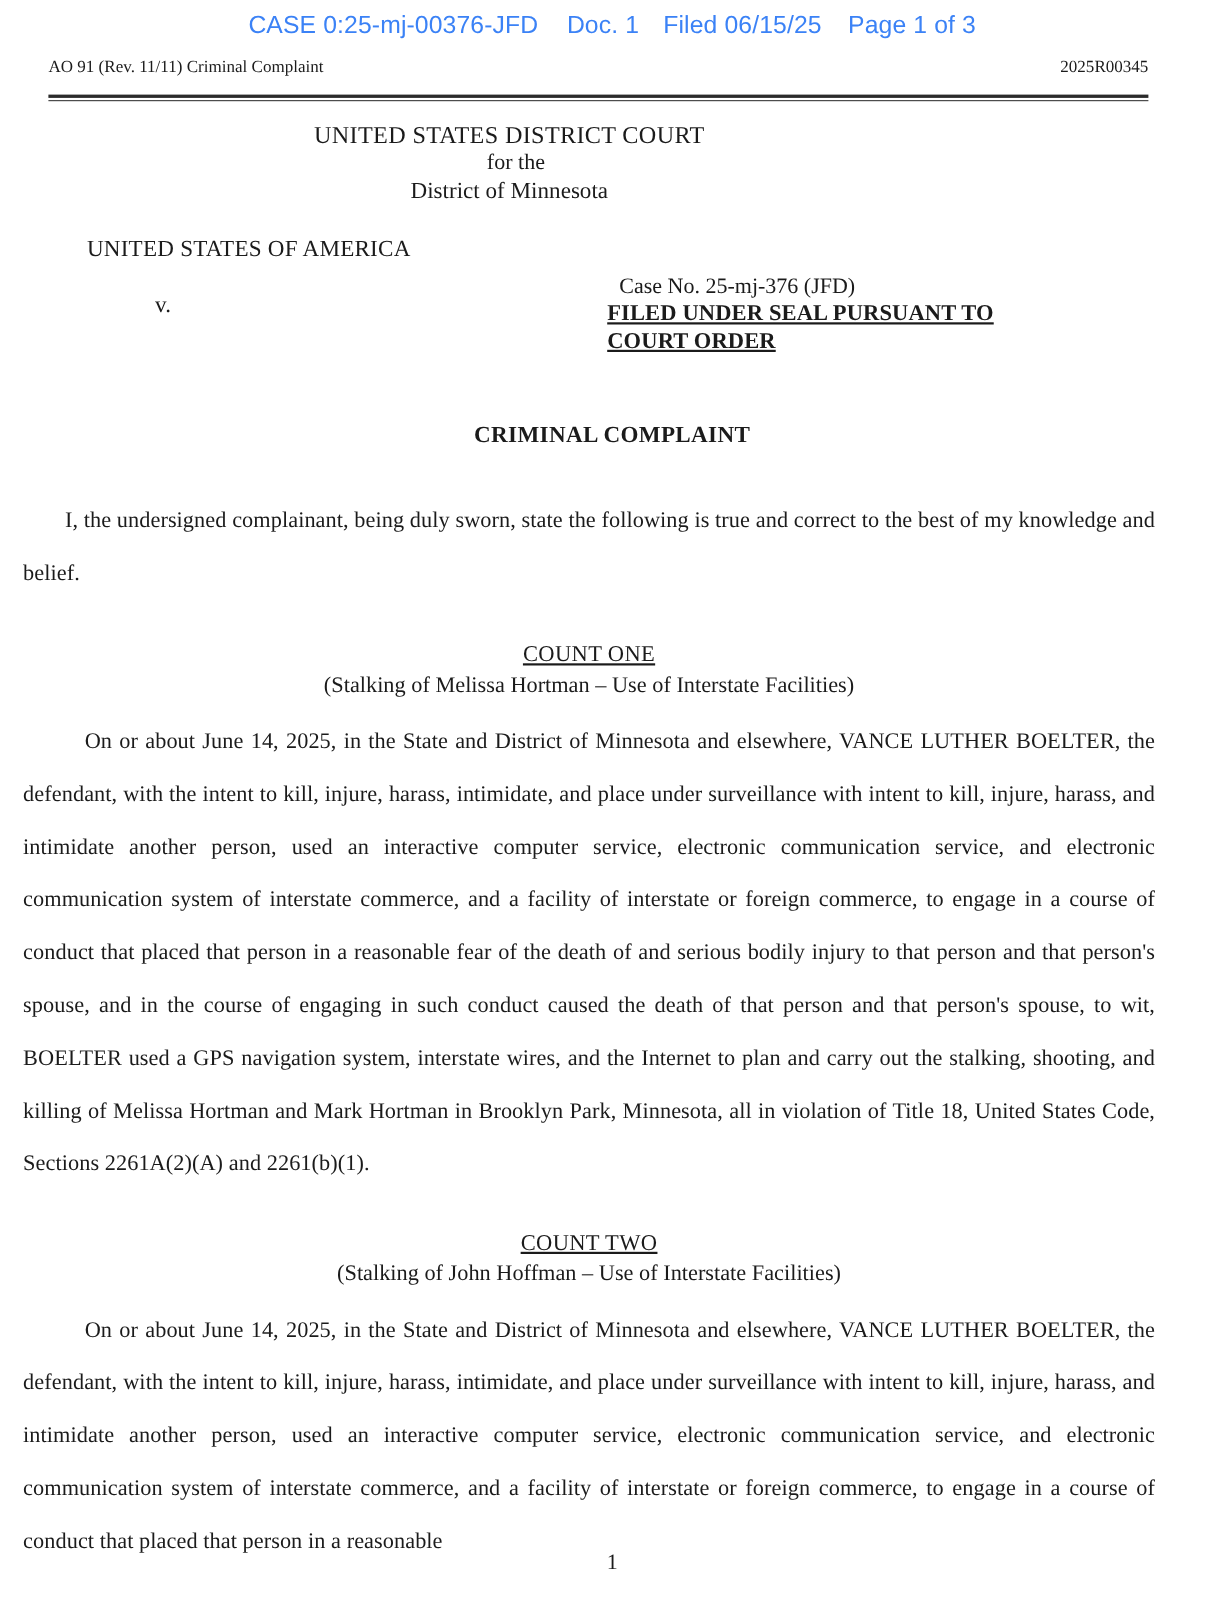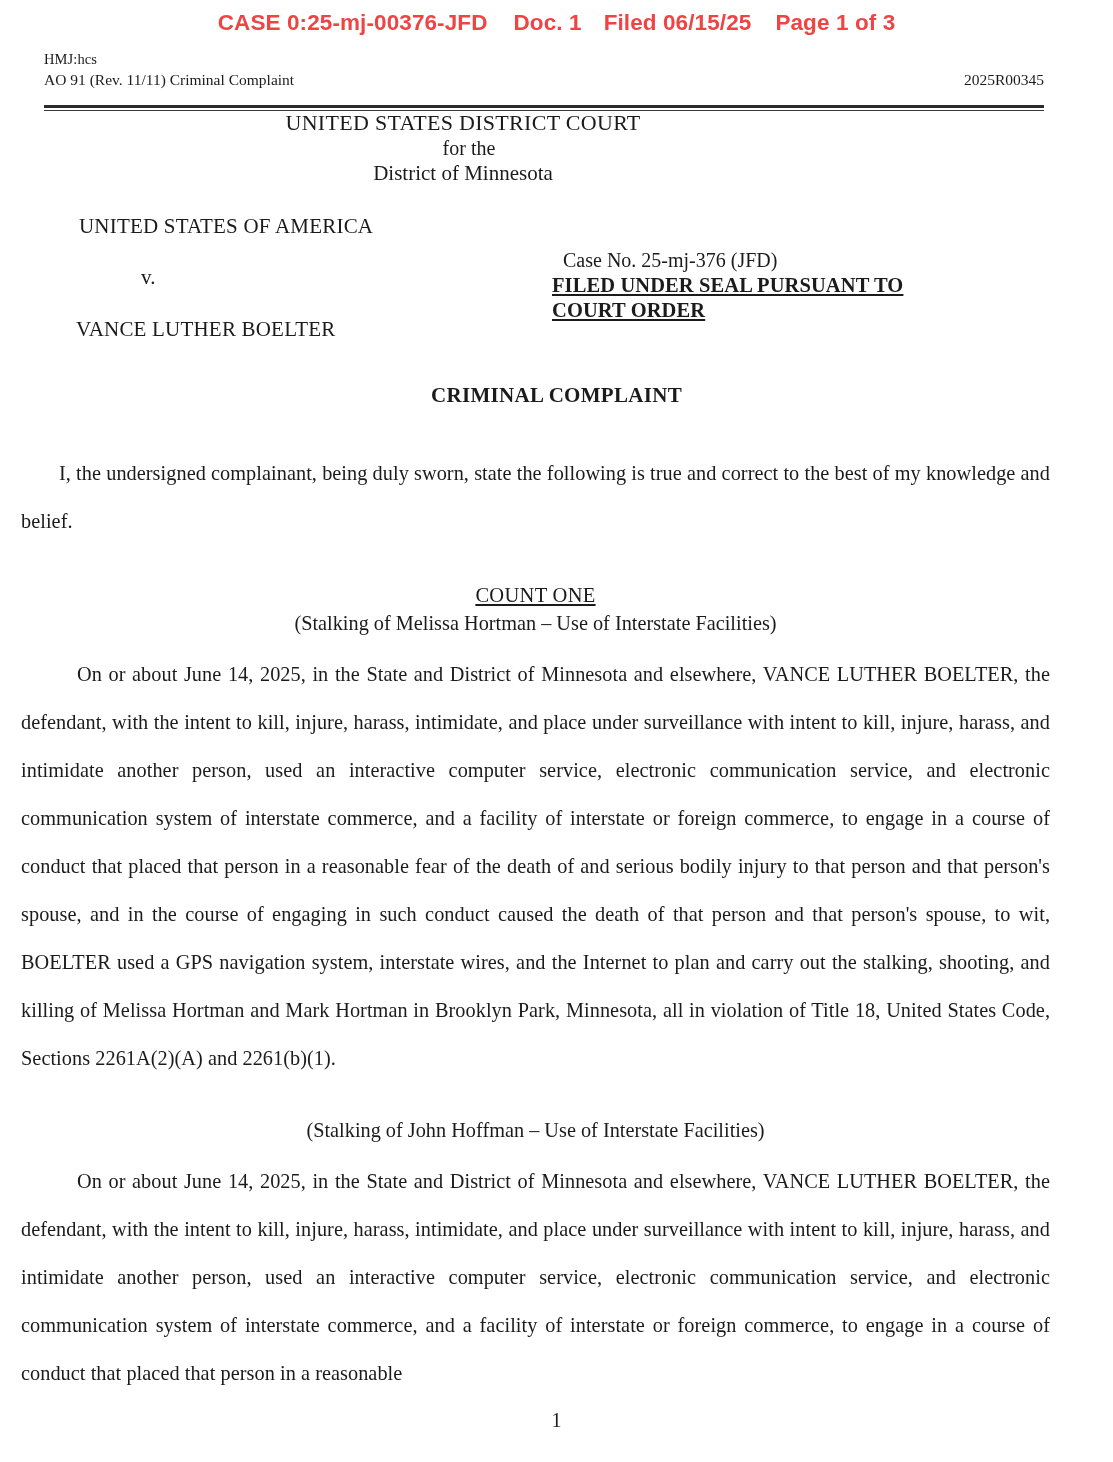--- a/index.html
+++ b/index.html
@@ -197,45 +197,43 @@
     width: 1113px;
     text-align: center;
     font-size: 20px;
   }
 </style>
 </head>
 <body>
 
 <div class="page">
 
-  <div class="ecf-stamp" style="color: #ef4444; font-weight: bold;">
+  <div class="ecf-stamp" style="color: #3b82f6;">
     <span>CASE 0:25-mj-00376-JFD</span><span class="ecf-gap-1"></span><span>Doc. 1</span><span class="ecf-gap-2"></span><span>Filed 06/15/25</span><span class="ecf-gap-3"></span><span>Page 1 of 3</span>
   </div>
 
   <div class="ao-header">
-    <div class="ao-line-1">HMJ:hcs</div>
     <div class="ao-line-2">
       <div>AO 91 (Rev. 11/11) Criminal Complaint</div>
       <div>2025R00345</div>
     </div>
     <div class="rule-thick"></div>
     <div class="rule-thin"></div>
   </div>
 
   <div class="court-block">
     <div class="court-name">UNITED STATES DISTRICT COURT</div>
     <div class="court-for">for the</div>
     <div class="court-district">District of Minnesota</div>
   </div>
 
   <div class="caption">
     <div class="caption-left">
       <div class="party-plaintiff">UNITED STATES OF AMERICA</div>
       <div class="party-v">v.</div>
-      <div class="party-defendant">VANCE LUTHER BOELTER</div>
     </div>
     <div class="caption-right">
       <div class="case-no">Case No. 25-mj-376 (JFD)</div>
       <div class="seal-notice">
         <u>FILED UNDER SEAL PURSUANT TO</u><br>
         <u>COURT ORDER</u>
       </div>
     </div>
   </div>
 
@@ -244,20 +242,21 @@
   <div class="body-area">
     <p class="body indent-sm">I, the undersigned complainant, being duly sworn, state the following is true and correct to the best of my knowledge and belief.</p>
 
     <div class="gap-before-count"></div>
     <div class="count-head"><u>COUNT ONE</u></div>
     <div class="count-sub">(Stalking of Melissa Hortman – Use of Interstate Facilities)</div>
     <div class="gap-after-count"></div>
     <p class="body indent">On or about June 14, 2025, in the State and District of Minnesota and elsewhere, VANCE LUTHER BOELTER, the defendant, with the intent to kill, injure, harass, intimidate, and place under surveillance with intent to kill, injure, harass, and intimidate another person, used an interactive computer service, electronic communication service, and electronic communication system of interstate commerce, and a facility of interstate or foreign commerce, to engage in a course of conduct that placed that person in a reasonable fear of the death of and serious bodily injury to that person and that person's spouse, and in the course of engaging in such conduct caused the death of that person and that person's spouse, to wit, BOELTER used a GPS navigation system, interstate wires, and the Internet to plan and carry out the stalking, shooting, and killing of Melissa Hortman and Mark Hortman in Brooklyn Park, Minnesota, all in violation of Title 18, United States Code, Sections 2261A(2)(A) and 2261(b)(1).</p>
 
     <div class="gap-count-two"></div>
+    <div class="count-head"><u>COUNT TWO</u></div>
     <div class="count-sub">(Stalking of John Hoffman – Use of Interstate Facilities)</div>
     <div class="gap-after-count"></div>
     <p class="body indent">On or about June 14, 2025, in the State and District of Minnesota and elsewhere, VANCE LUTHER BOELTER, the defendant, with the intent to kill, injure, harass, intimidate, and place under surveillance with intent to kill, injure, harass, and intimidate another person, used an interactive computer service, electronic communication service, and electronic communication system of interstate commerce, and a facility of interstate or foreign commerce, to engage in a course of conduct that placed that person in a reasonable</p>
   </div>
 
   <div class="page-number">1</div>
 
 </div>
 
 </body></html>

